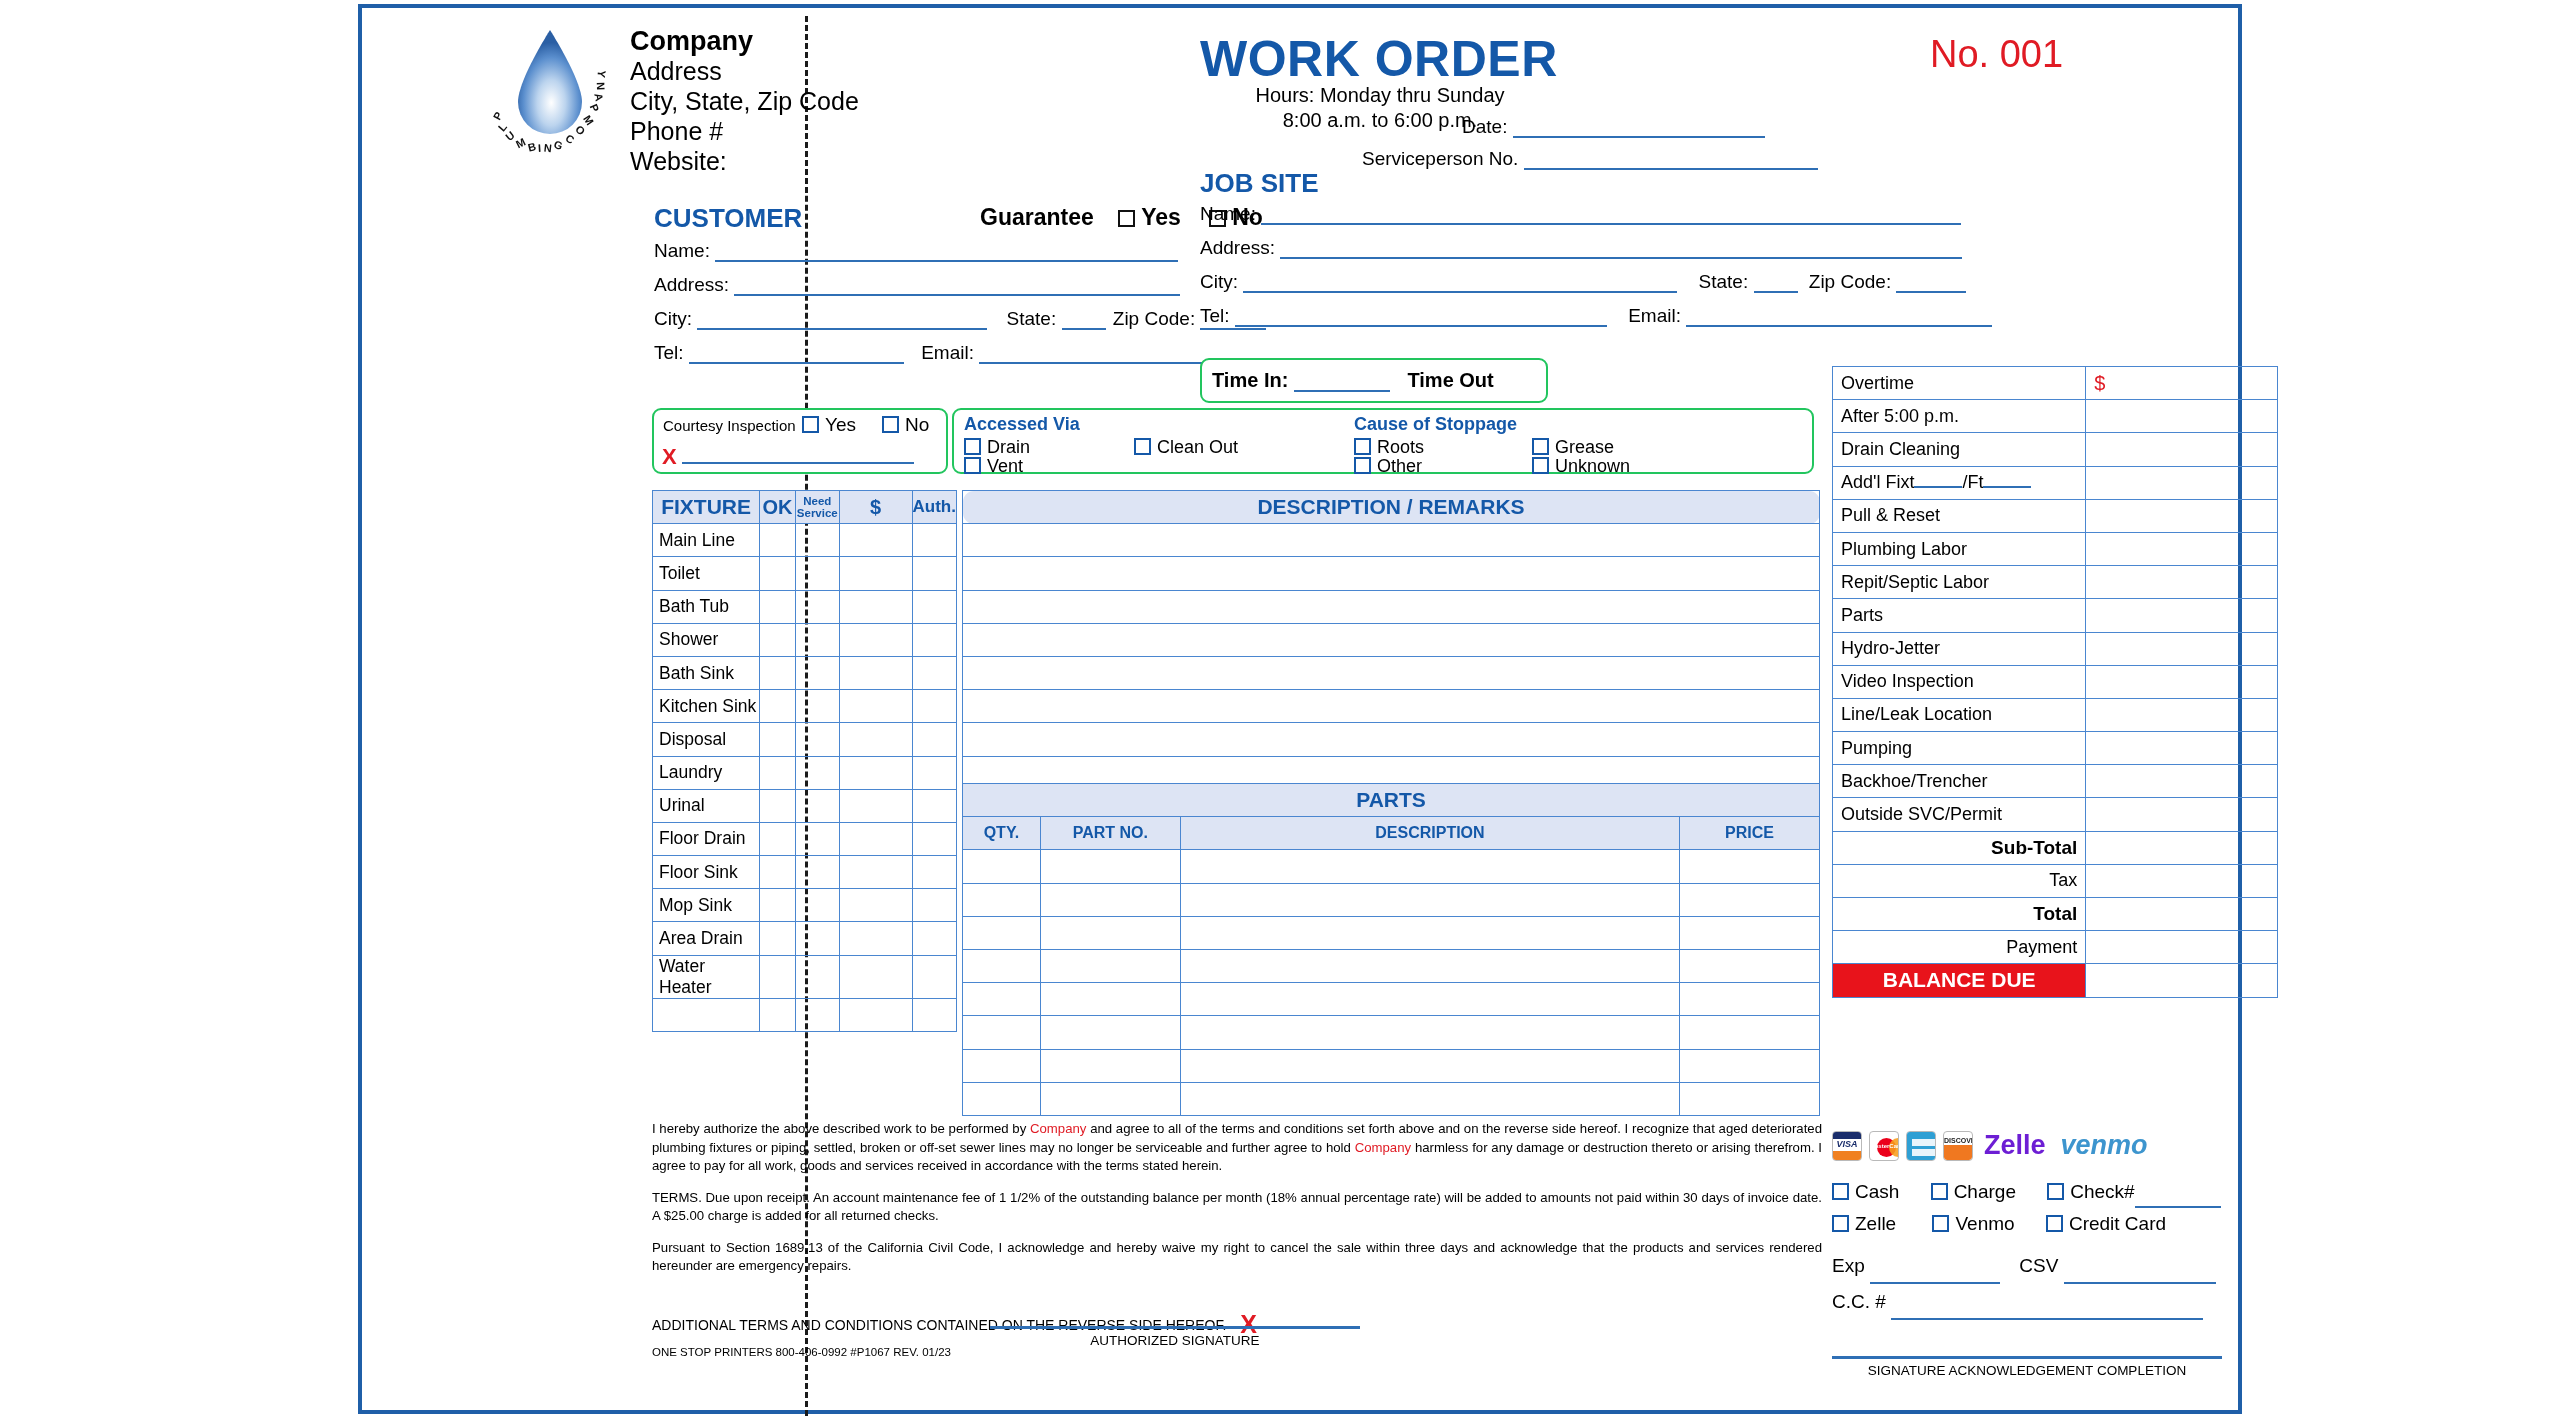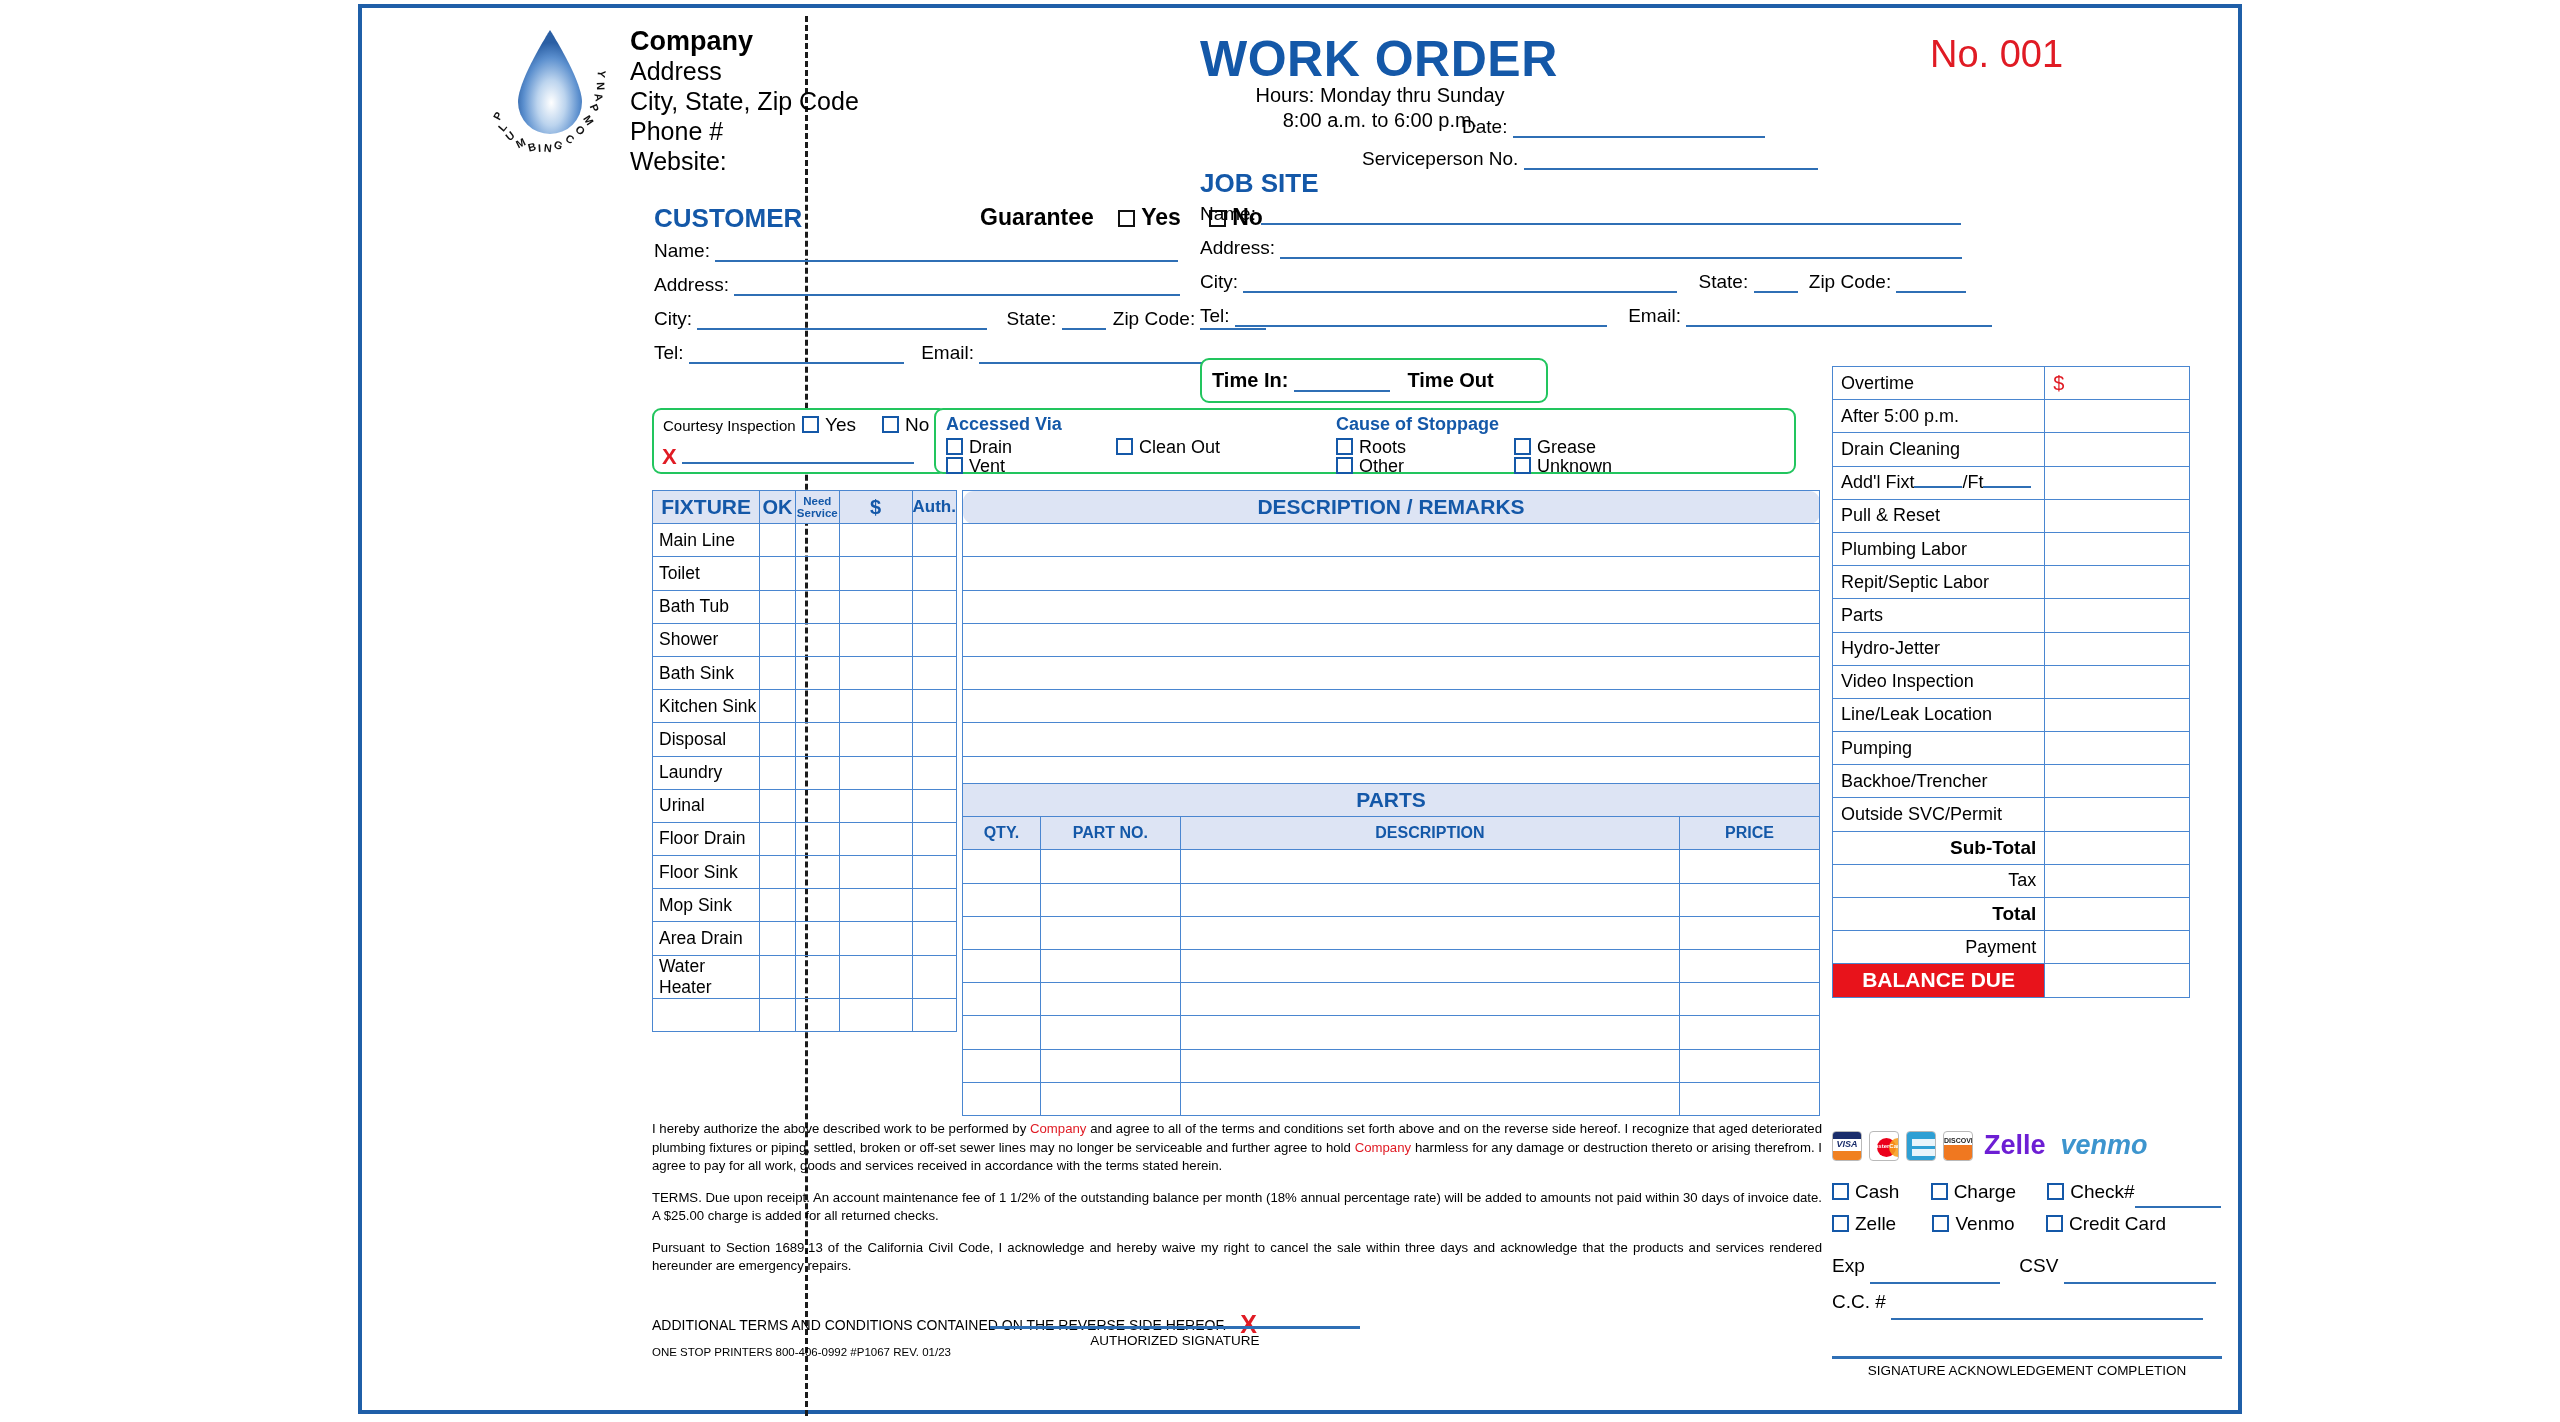--- a/index.html
+++ b/index.html
@@ -56,21 +56,21 @@
 
   .descwrap{position:absolute;left:600px;top:482px;width:858px;}
   .desctbl{width:858px;}
   .desctbl td{height:33.2px;border-radius:11px;}
 
   .partswrap{position:absolute;left:600px;top:775px;width:858px;}
   .partstbl{width:858px;font-size:16px;}
   .partstbl td{height:33.2px;}
 
   .pricewrap{position:absolute;left:1470px;top:358px;width:390px;}
-  .pricetbl{width:358px;font-size:18px;border-radius:18px;}
+  .pricetbl{width:446px;font-size:18px;border-radius:18px;}
   .pricetbl td{height:33.2px;padding:0 8px;}
   .pricetbl td.lbl{width:222px;}
   .pricetbl td.amt{width:168px;}
 
   
   .legal{position:absolute;left:290px;top:1112px;width:1170px;font-size:13.2px;line-height:18.5px;text-align:justify;}
   .legal p{margin:0 0 13px 0;}
   .waivertitle{text-align:center;font-weight:bold;color:#1458a8;font-size:13.5px;margin:6px 0 10px 0;}
   .addl{position:absolute;left:290px;top:1302px;font-size:14px;}
   .osp{position:absolute;left:290px;top:1338px;font-size:11.5px;}
@@ -212,21 +212,21 @@
       </div>
 
       <div class="panel" style="left:290px;top:400px;width:296px;height:66px;">
         <div style="position:absolute;left:9px;top:7px;font-size:15px;">Courtesy Inspection</div>
         <div style="position:absolute;left:148px;top:4px;font-size:19px;"><span class="cb"></span><span>Yes</span></div>
         <div style="position:absolute;left:228px;top:4px;font-size:19px;"><span class="cb"></span><span>No</span></div>
         <div style="position:absolute;left:8px;top:34px;font-size:22px;font-weight:bold;color:#e01b24;">X</div>
         <div style="position:absolute;left:28px;top:52px;width:232px;border-bottom:2px solid #2f6fb5;"></div>
       </div>
 
-      <div class="panel" style="left:572px;top:400px;width:862px;height:66px;">
+      <div class="panel" style="left:590px;top:400px;width:862px;height:66px;">
         <div style="position:absolute;left:10px;top:4px;font-size:18px;font-weight:bold;color:#1458a8;">Accessed Via</div>
         <div style="position:absolute;left:10px;top:27px;font-size:18px;"><span class="cb"></span><span>Drain</span></div>
         <div style="position:absolute;left:180px;top:27px;font-size:18px;"><span class="cb"></span><span>Clean Out</span></div>
         <div style="position:absolute;left:10px;top:46px;font-size:18px;"><span class="cb"></span><span>Vent</span></div>
 
         <div style="position:absolute;left:400px;top:4px;font-size:18px;font-weight:bold;color:#1458a8;">Cause of Stoppage</div>
         <div style="position:absolute;left:400px;top:27px;font-size:18px;"><span class="cb"></span><span>Roots</span></div>
         <div style="position:absolute;left:578px;top:27px;font-size:18px;"><span class="cb"></span><span>Grease</span></div>
         <div style="position:absolute;left:400px;top:46px;font-size:18px;"><span class="cb"></span><span>Other</span></div>
         <div style="position:absolute;left:578px;top:46px;font-size:18px;"><span class="cb"></span><span>Unknown</span></div>

